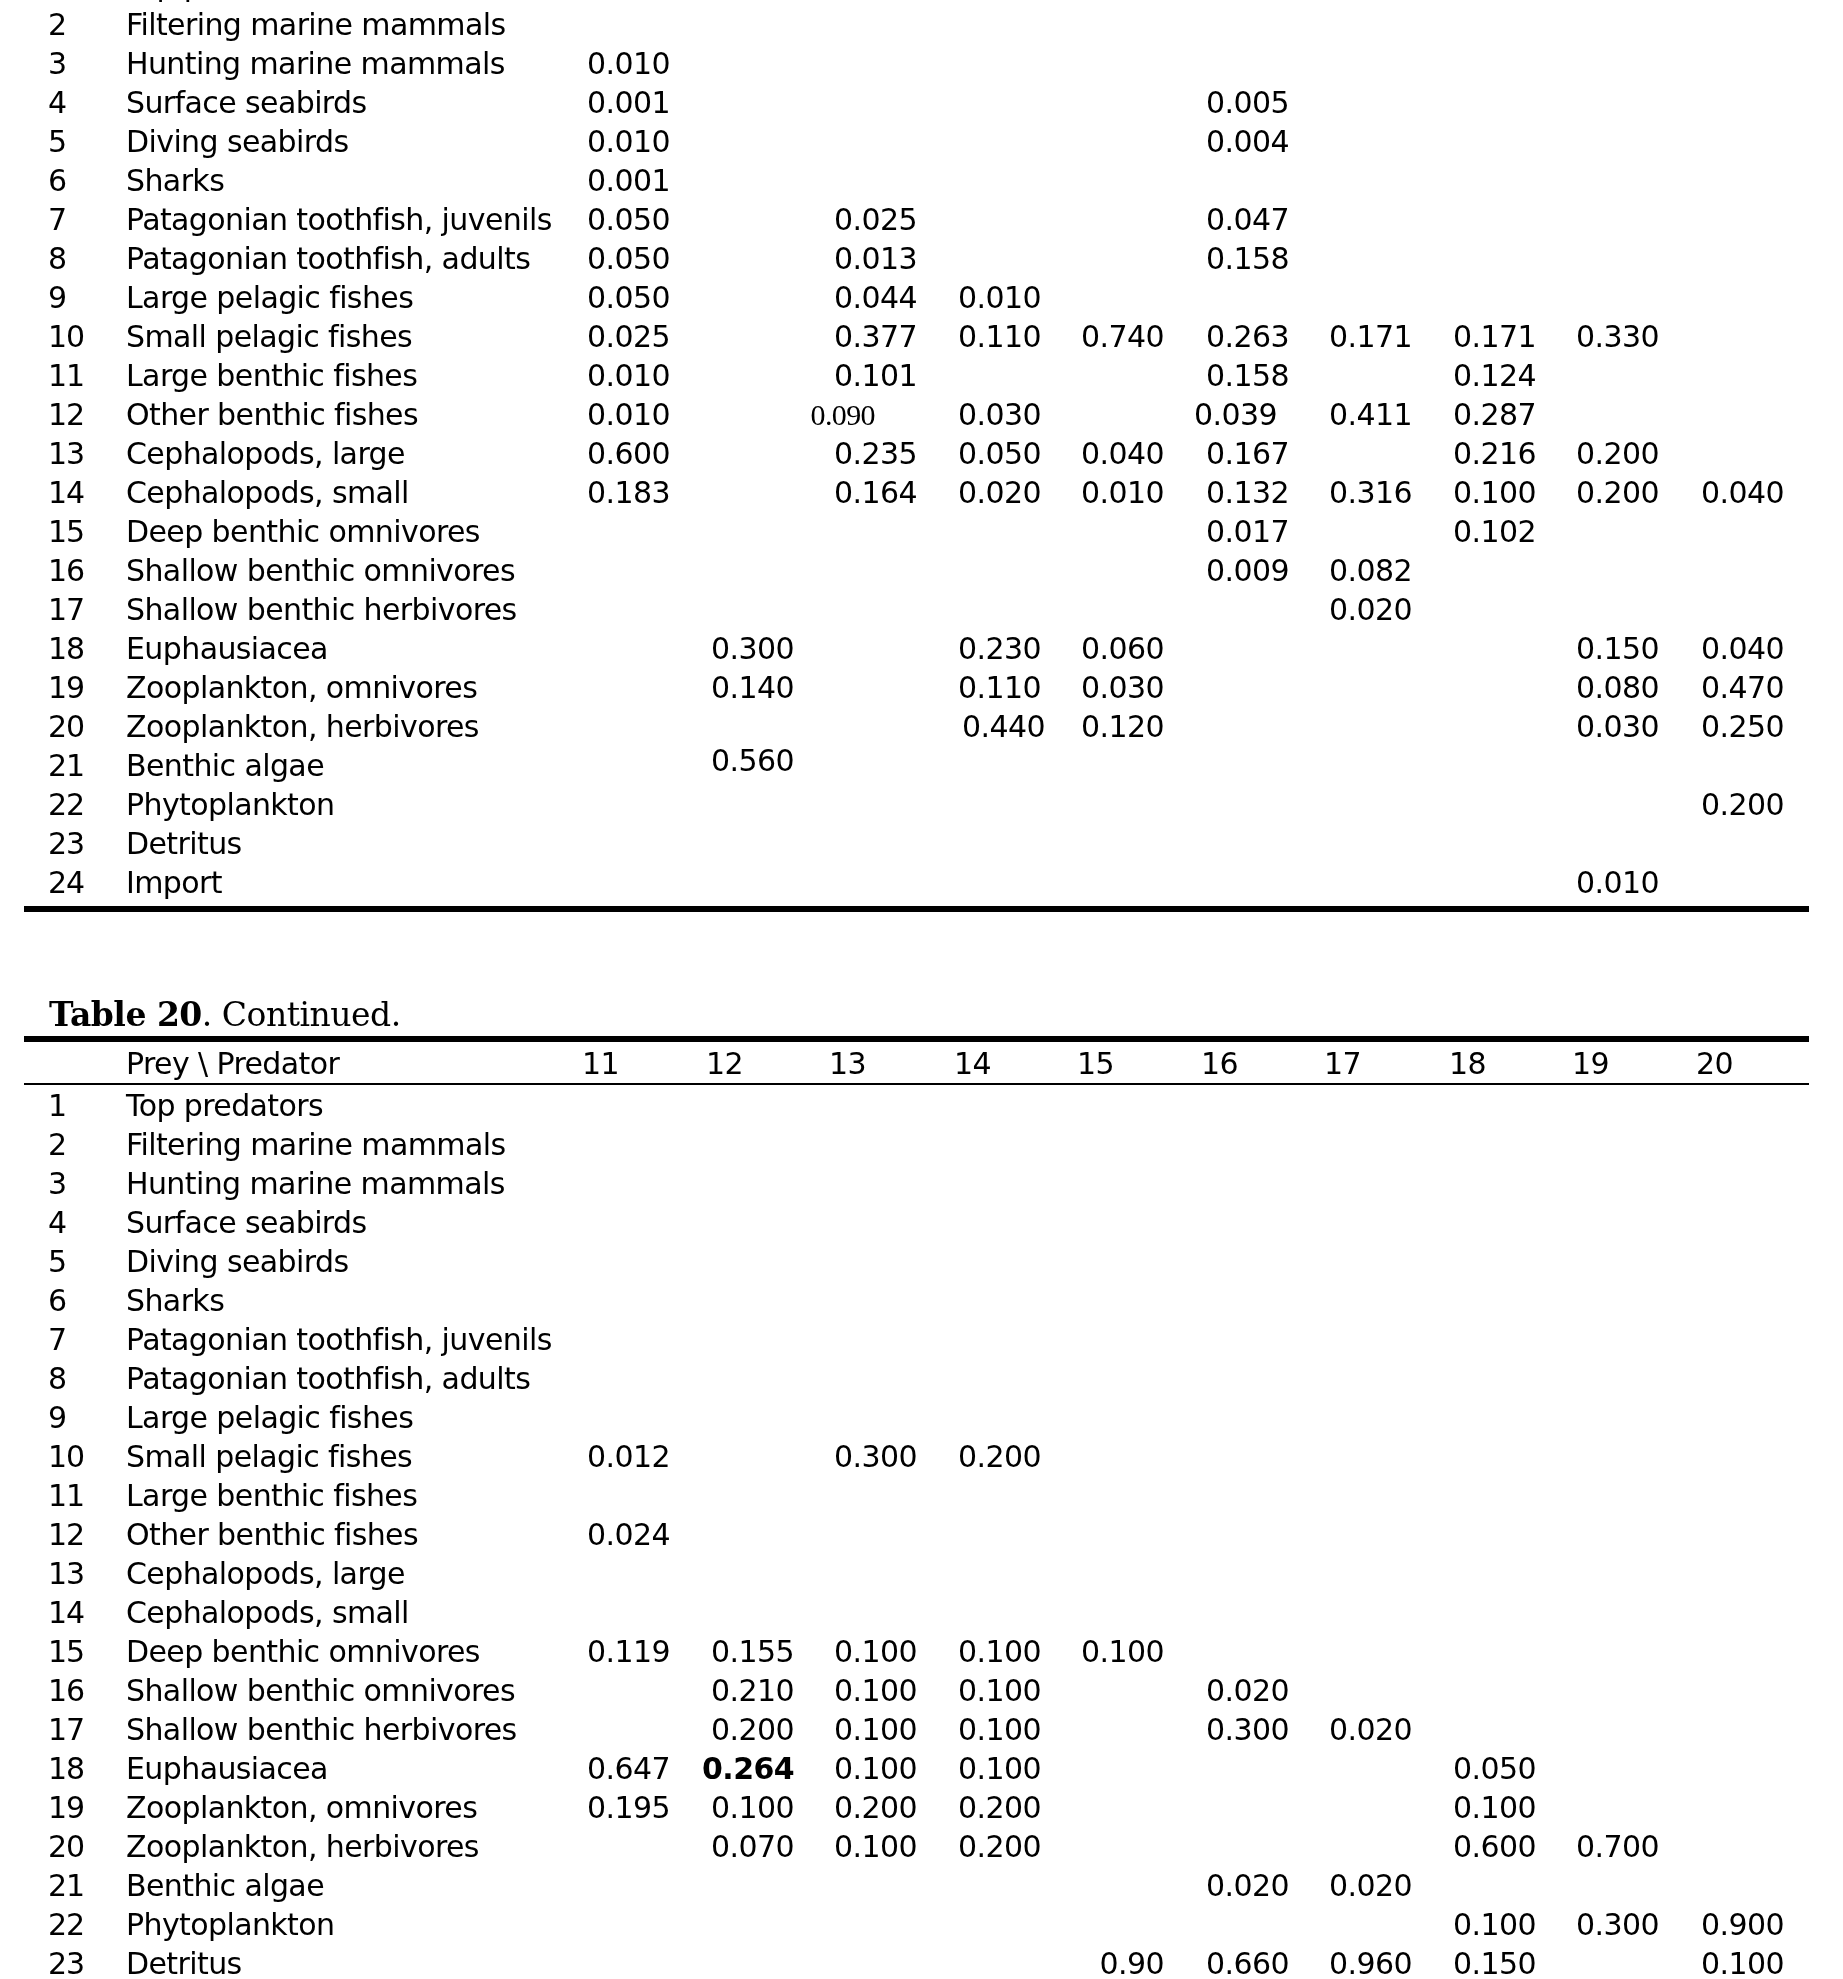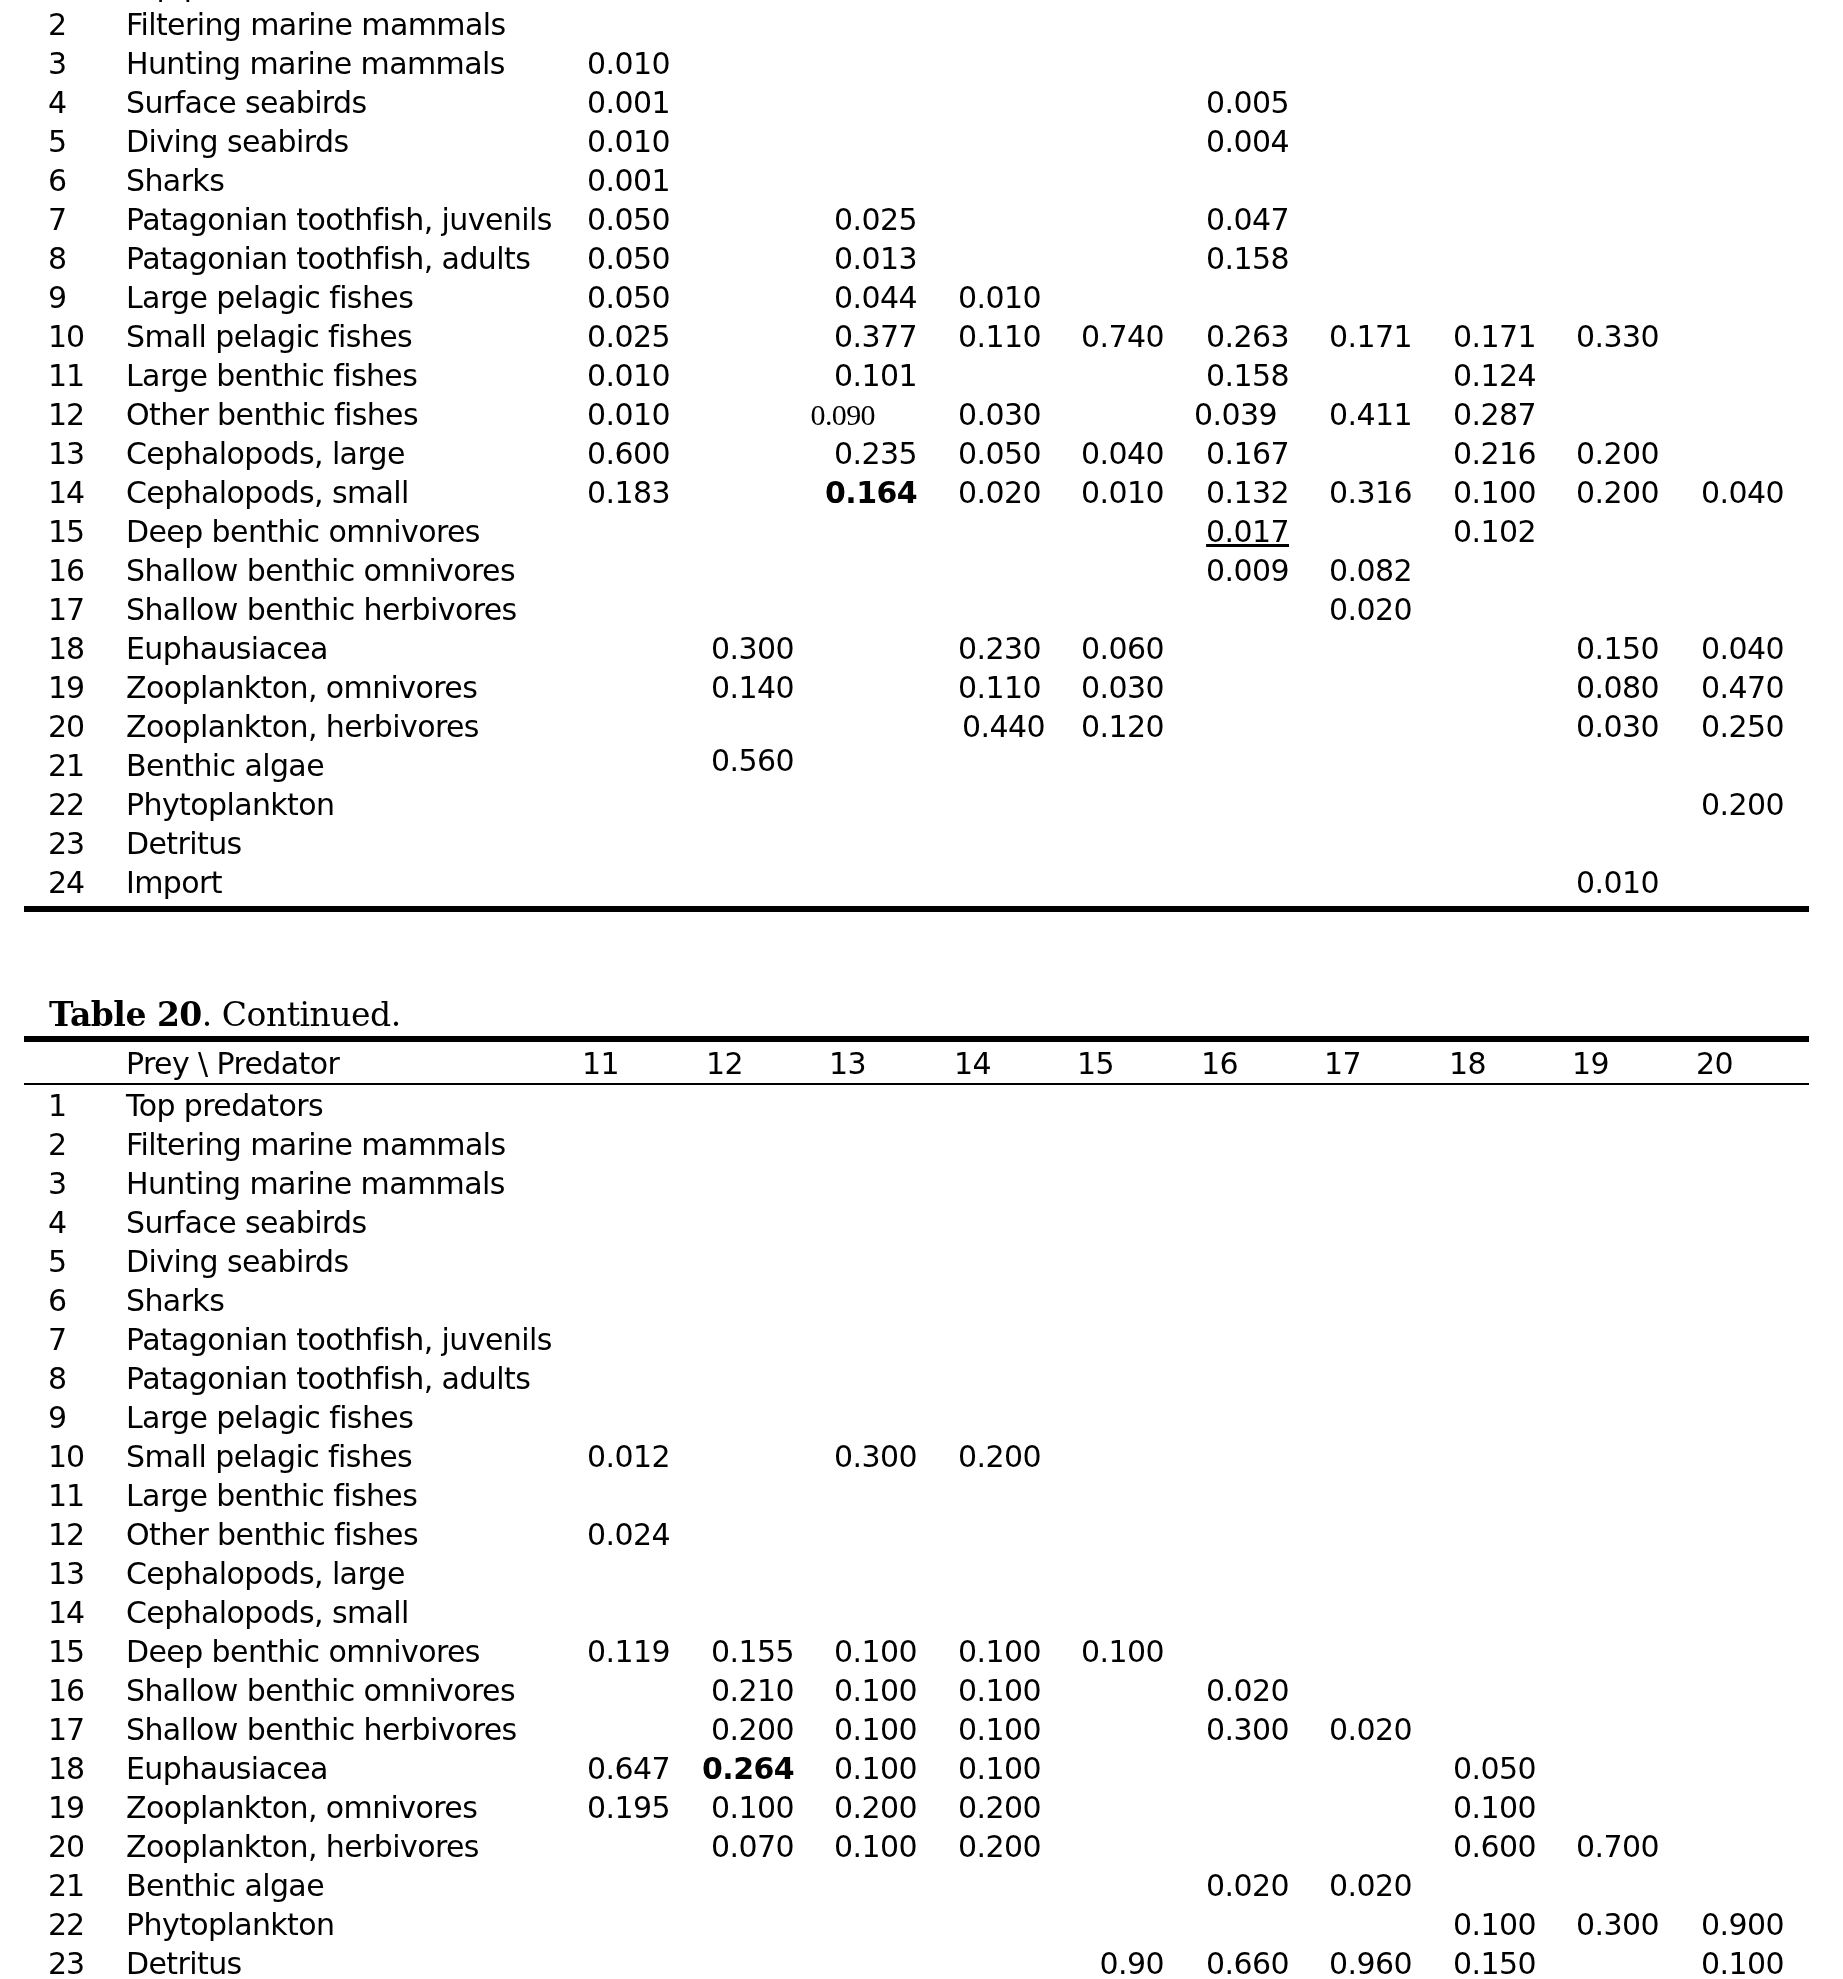--- a/index.html
+++ b/index.html
@@ -112,33 +112,33 @@
         <span class="cell" style="left: 910px;">0.050</span>
         <span class="cell" style="left: 1033px;">0.040</span>
         <span class="cell" style="left: 1158px;">0.167</span>
         <span class="cell" style="left: 1405px;">0.216</span>
         <span class="cell" style="left: 1528px;">0.200</span>
       </div>
       <div class="row">
         <span class="num">14</span>
         <span class="label">Cephalopods, small</span>
         <span class="cell" style="left: 539px;">0.183</span>
-        <span class="cell" style="left: 786px; font-weight: bold;">0.164</span>
+        <span class="cell" style="left: 786px;">0.164</span>
         <span class="cell" style="left: 910px;">0.020</span>
         <span class="cell" style="left: 1033px;">0.010</span>
         <span class="cell" style="left: 1158px;">0.132</span>
         <span class="cell" style="left: 1281px;">0.316</span>
         <span class="cell" style="left: 1405px;">0.100</span>
         <span class="cell" style="left: 1528px;">0.200</span>
         <span class="cell" style="left: 1653px;">0.040</span>
       </div>
       <div class="row">
         <span class="num">15</span>
         <span class="label">Deep benthic omnivores</span>
-        <span class="cell" style="left: 1158px; text-decoration: underline;">0.017</span>
+        <span class="cell" style="left: 1158px;">0.017</span>
         <span class="cell" style="left: 1405px;">0.102</span>
       </div>
       <div class="row">
         <span class="num">16</span>
         <span class="label">Shallow benthic omnivores</span>
         <span class="cell" style="left: 1158px;">0.009</span>
         <span class="cell" style="left: 1281px;">0.082</span>
       </div>
       <div class="row">
         <span class="num">17</span>

